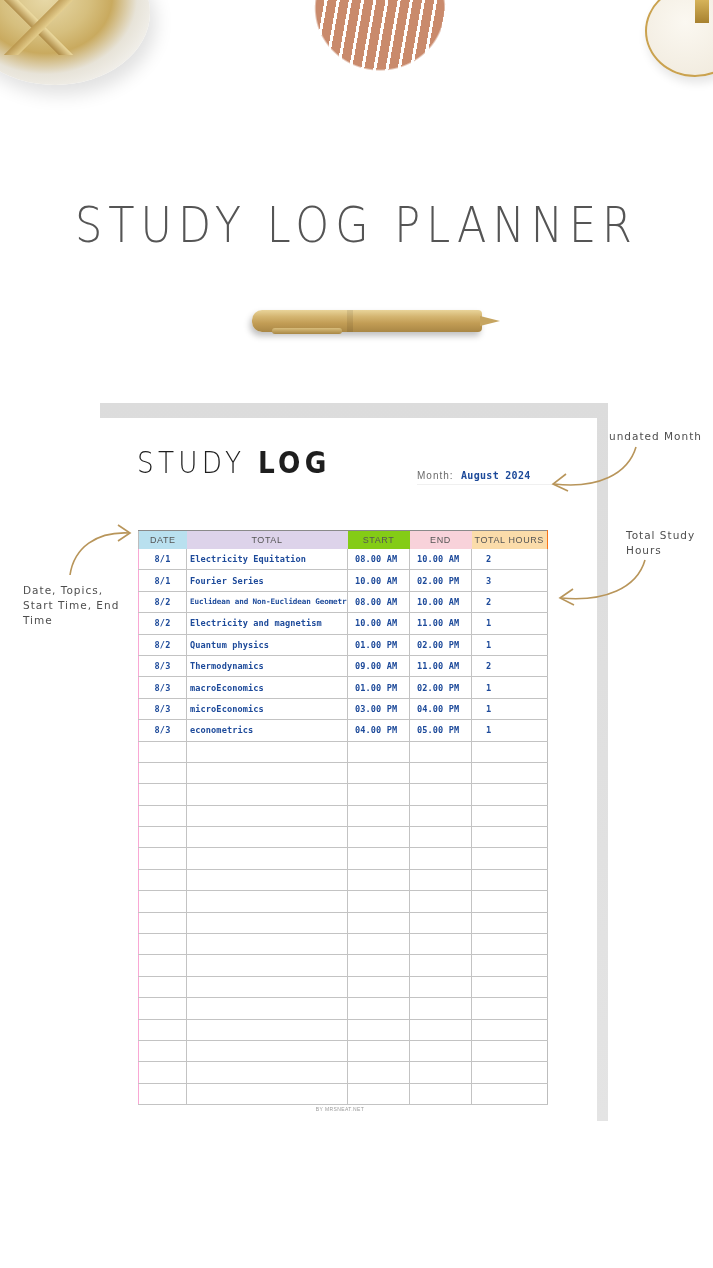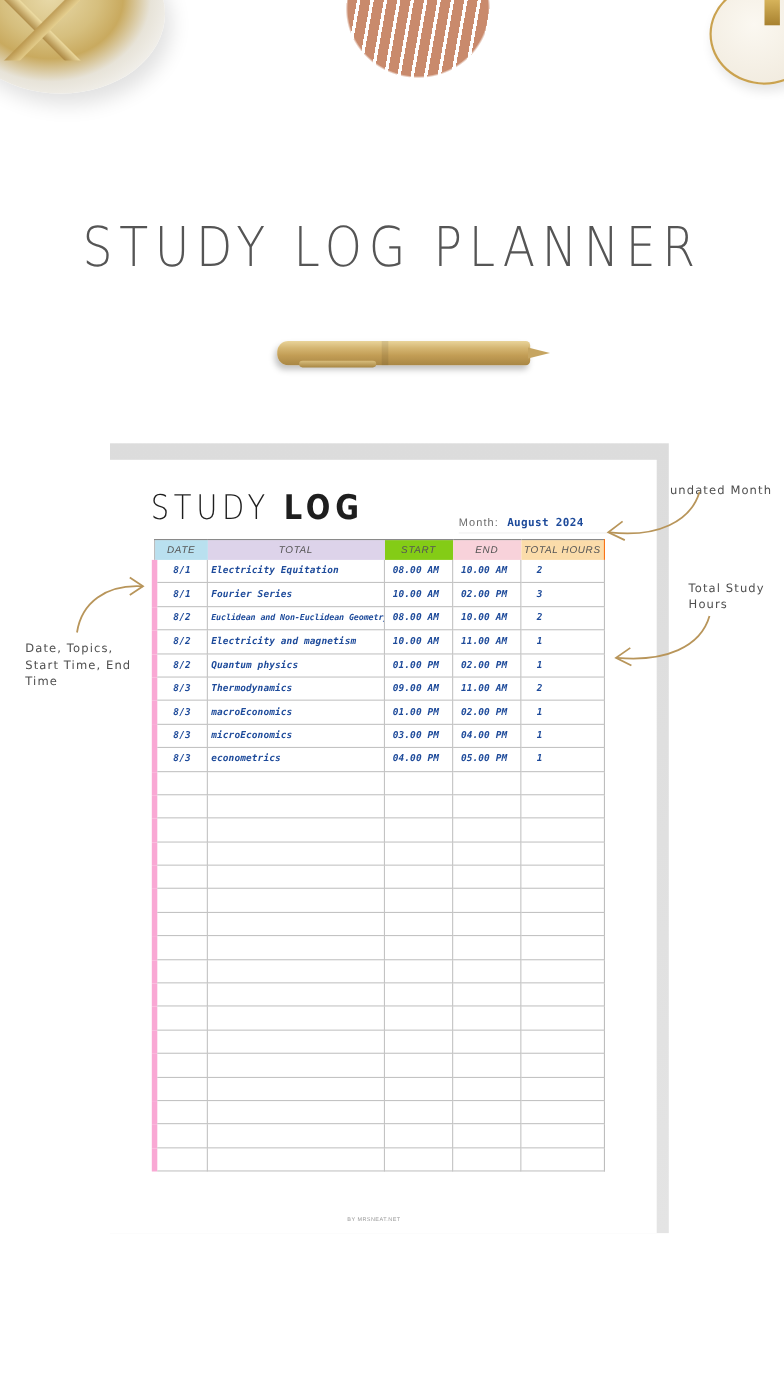--- a/index.html
+++ b/index.html
@@ -93,56 +93,55 @@
       border-bottom: 1px solid #f0f0f0; white-space: nowrap;
     }
     .month-label { font-size: 10px; color: #6b6b6b; letter-spacing: 1px; }
     .month-value {
       font-family: "DejaVu Sans Mono", monospace; font-size: 10px; color: #1d4a9a;
       font-weight: bold; margin-left: 3px; letter-spacing: 0.3px;
     }
 
     
     .log-table {
-      position: absolute; left: 138px; top: 490px; width: 409px;
+      position: absolute; left: 138px; top: 530px; width: 409px;
       border-collapse: collapse; table-layout: fixed;
       border-bottom: 1.5px solid #707070;
-      font-style: italic;
     }
     .log-table th {
       height: 18px; font-size: 9px; font-weight: normal; color: #555;
       letter-spacing: 0.6px; text-align: center; border-top: 1.5px solid #8a8a8a;
     }
     .log-table td {
       height: 21.4px; border: 1px solid #c3c3c3; border-top: none;
       font-family: "DejaVu Sans Mono", monospace; font-size: 8.6px; font-weight: bold;
       color: #1d4a9a; white-space: nowrap; overflow: hidden;
       letter-spacing: 0.1px;
     }
-    .log-table td:first-child { border-left: 5px solid #f9a8d4; }
+    .log-table td:first-child { border-left: 1px solid #f9a8d4; }
     .log-table td:last-child { border-right: 1px solid #bdbdbd; }
     .log-table tr.header-row th:first-child { border-left: 1px solid #bdbdbd; }
     .log-table tr.header-row th:last-child { border-right: 1px solid #f97316; }
     .c-date { text-align: center; }
     .c-topic { padding-left: 3px; }
     .c-start, .c-end { padding-left: 7px; margin-top: 20px; }
     .c-hours { padding-left: 14px; }
     .log-table td.topic-sm { font-size: 7.6px; letter-spacing: -0.1px; padding-left: 3px; }
 
     .footer-text {
       position: absolute; left: 300px; top: 1106px; width: 80px; text-align: center;
       font-size: 5px; color: #9a9a9a; letter-spacing: 0.4px;
     }
 
     
     .annot {
       position: absolute; font-family: "DejaVu Sans", sans-serif; font-size: 10.5px;
       color: #4e4e4e; letter-spacing: 1px; line-height: 15px;
     }
-    .annot-month { left: 609px; top: 439px; white-space: nowrap; }
+    .annot-month { left: 609px; top: 429px; white-space: nowrap; }
     .annot-hours { left: 626px; top: 528px; width: 90px; }
     .annot-date { left: 23px; top: 583px; width: 100px; }
     .arrow { position: absolute; overflow: visible; }
   </style>
 </head>
 <body>
 
 <div class="deco clip-bowl"></div>
 <div class="deco leaf"></div>
 <div class="deco dish"></div>

